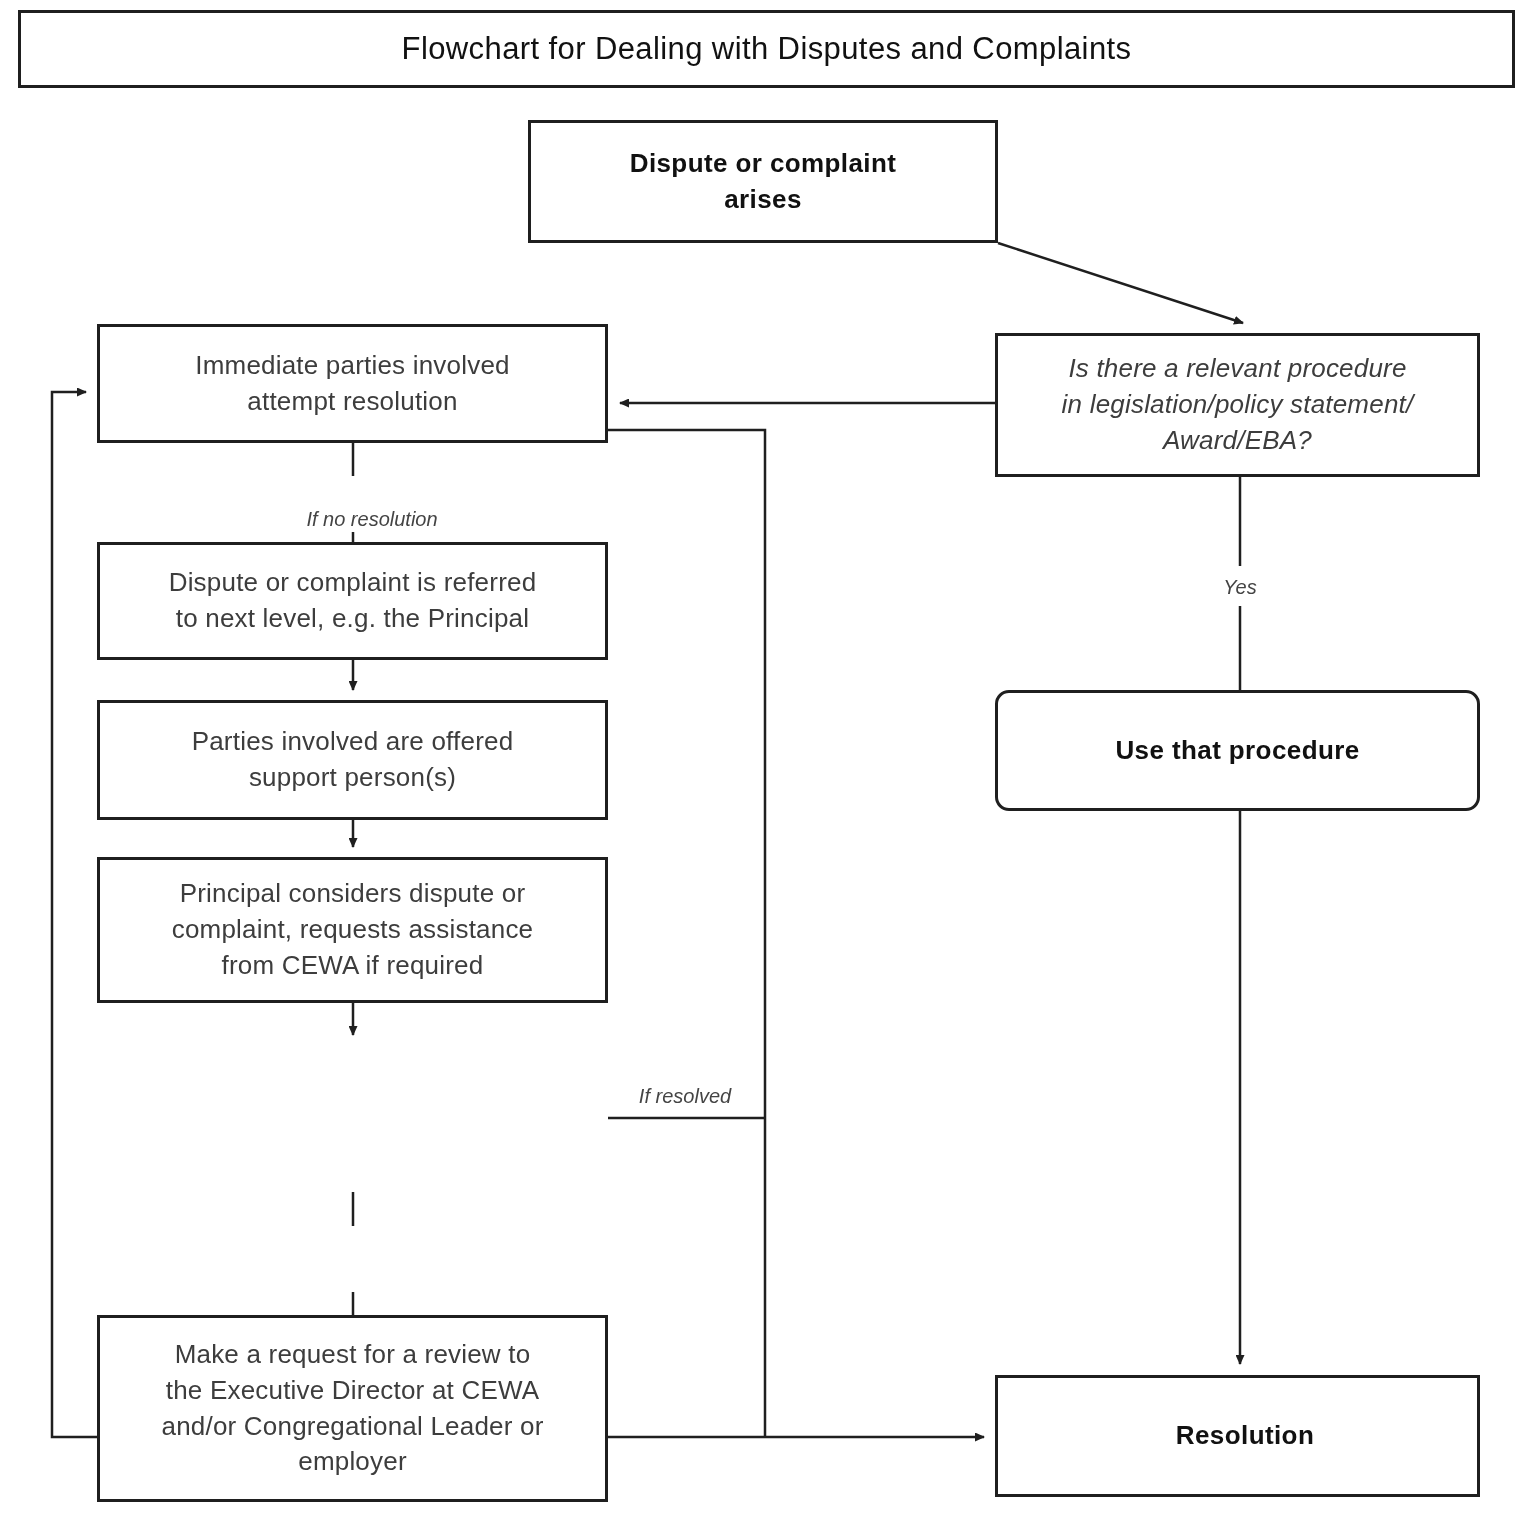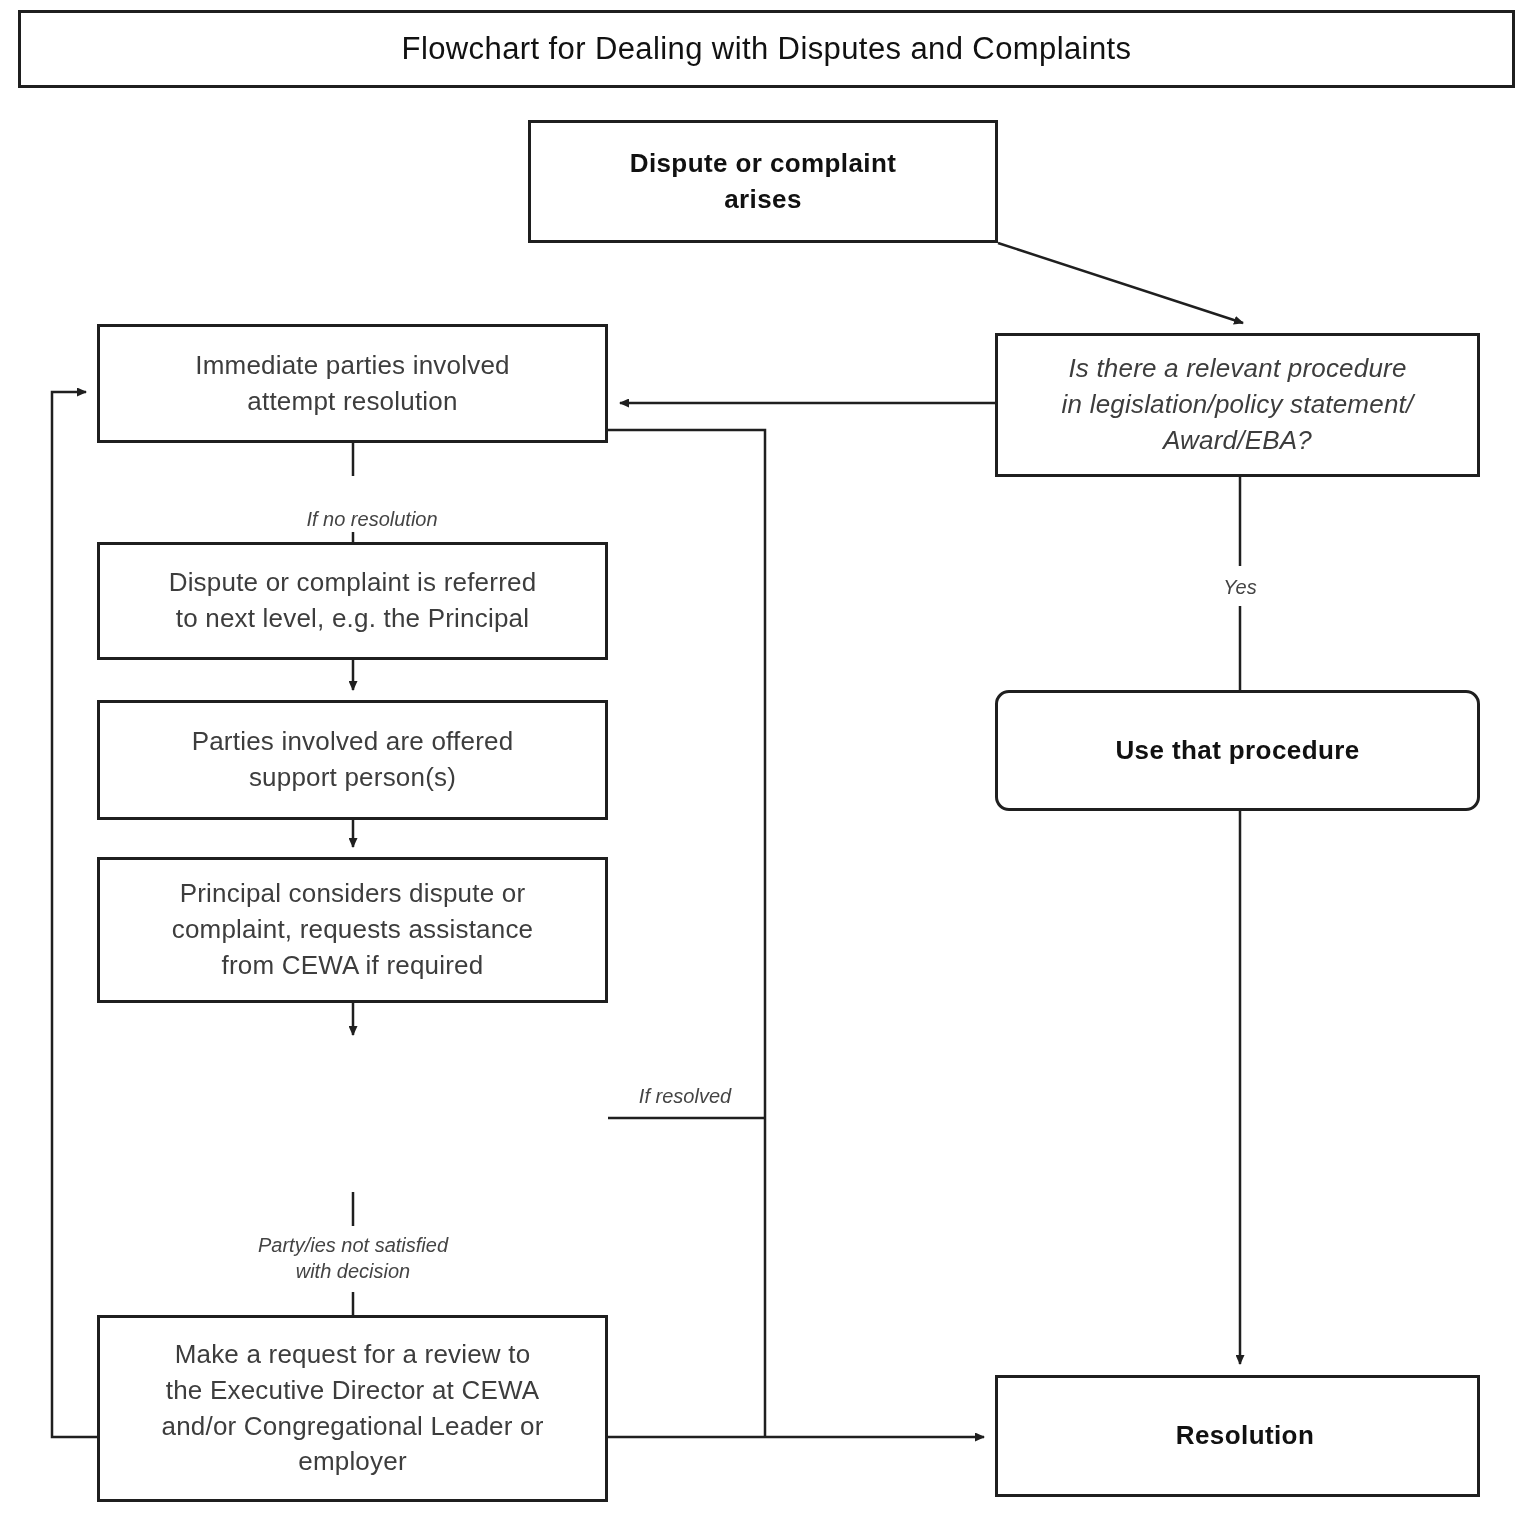--- a/index.html
+++ b/index.html
@@ -158,16 +158,14 @@
   <div class="node bold" id="n-useproc">Use that procedure</div>
 
   <div class="node bold" id="n-resolution">Resolution</div>
 
   <div class="edge-label" id="l-ifnores">If no resolution</div>
 
   <div class="edge-label" id="l-yes">Yes</div>
 
   <div class="edge-label" id="l-ifresolved">If resolved</div>
 
-  <div class="edge-label" id="l-notsat">Party/ies not satisfied
-with decision</div>
 
 </div>
 
 </body></html>

